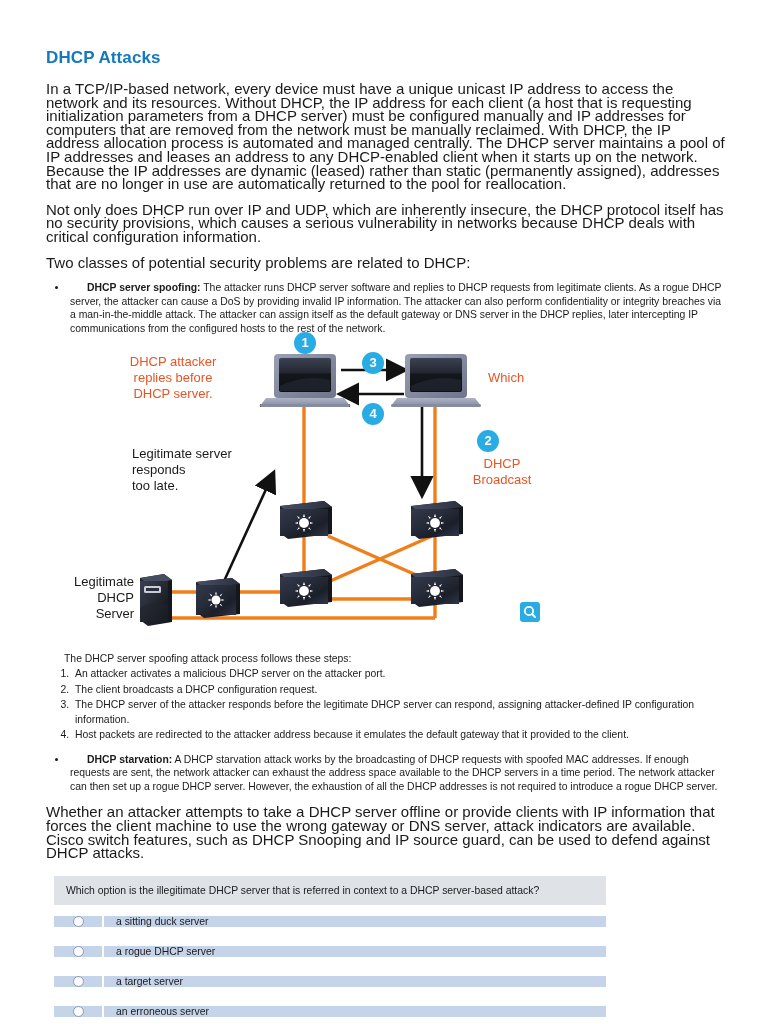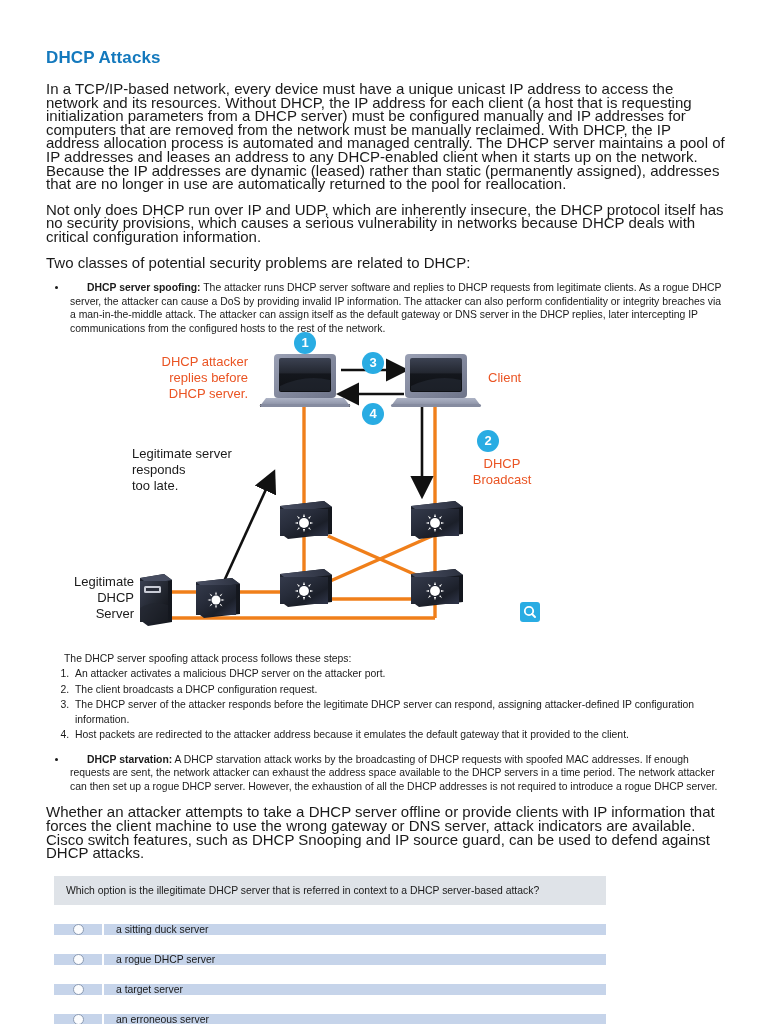--- a/index.html
+++ b/index.html
@@ -99,21 +99,21 @@
   
   .quiz { margin: 16px 0 0 8px; width: 552px; }
   .quiz-question {
     background: #dfe3e8;
     font-size: 10.4px;
     padding: 9px 12px;
     color: #1a1a1a;
   }
   .quiz-row {
     display: flex;
-    align-items: flex-end;
+    align-items: center;
     margin-top: 4px;
     height: 26px;
   }
   .quiz-radio-cell {
     width: 48px;
     background: #c6d4ea;
     display: flex;
     align-items: center;
     justify-content: center;
     border-right: 2px solid #ffffff;
@@ -298,27 +298,27 @@
       <g>
         <path d="M80,232 L104,228 L112,234 L112,276 L88,280 L80,274 z" fill="url(#swSide)"></path>
         <path d="M80,232 L104,228 L112,234 L88,238 z" fill="#474d60"></path>
         <rect x="80" y="235" width="28" height="41" fill="url(#srvFace)"></rect>
         <rect x="84" y="240" width="17" height="7" rx="1.5" fill="#c9ccd6"></rect>
         <rect x="86" y="242" width="13" height="3" fill="#2b2f3b"></rect>
         <path d="M80,262 Q94,254 108,259 L108,276 L80,276 z" fill="#20242e" opacity="0.55"></path>
       </g>
     </svg>
 
-    <div class="dlabel red" style="left:38px; top:8px; text-align:right; width:150px;">
+    <div class="dlabel red" style="left:38px; top:8px; text-align:center; width:150px;">
       <div>DHCP attacker</div>
       <div>replies before</div>
       <div>DHCP server.</div>
     </div>
 
-    <div class="dlabel red" style="left:428px; top:24px;">Client</div>
+    <div class="dlabel red" style="left:428px; top:24px;">Which</div>
 
     <div class="dlabel blk" style="left:72px; top:100px; text-align:left; width:148px;">
       <div>Legitimate server</div>
       <div>responds</div>
       <div>too late.</div>
     </div>
 
     <div class="dlabel blk" style="left:-6px; top:228px; text-align:right; width:80px;">
       <div>Legitimate</div>
       <div>DHCP</div>

